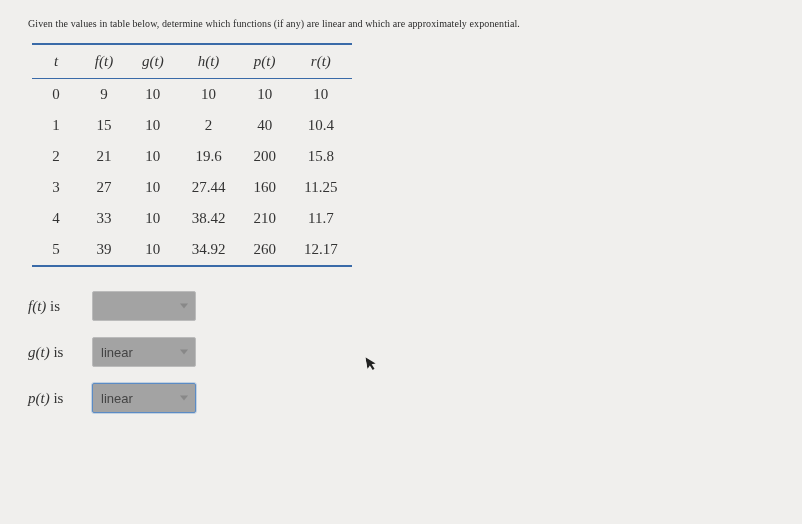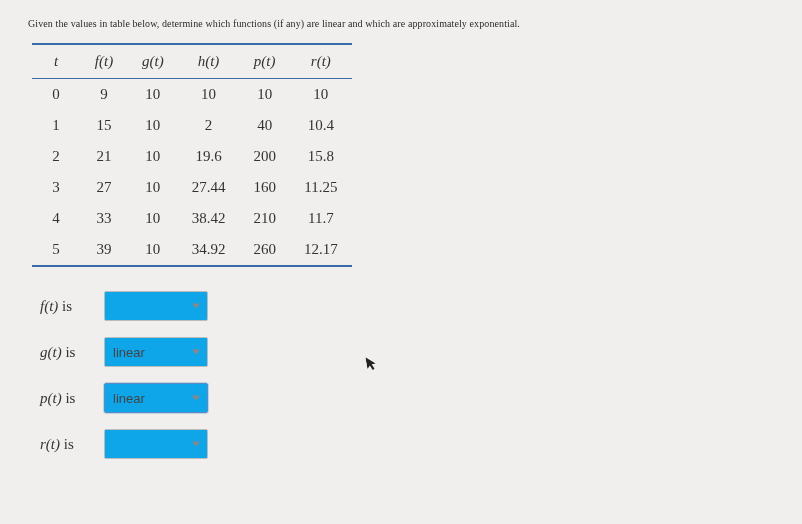--- a/index.html
+++ b/index.html
@@ -46,21 +46,21 @@
       padding-bottom: 8px;
     }
     .data-table tbody tr:last-child {
       border-bottom: 2px solid #3a6aa8;
     }
     .data-table tbody td {
       padding-top: 7px;
       padding-bottom: 7px;
     }
     .answers {
-      margin-left: 12px;
+      margin-left: 0px;
     }
     .answer-row {
       display: flex;
       align-items: center;
       margin-bottom: 16px;
     }
     .answer-label {
       font-style: italic;
       font-family: Georgia, serif;
       font-size: 15px;
@@ -72,21 +72,21 @@
       font-style: normal;
     }
     .select-wrap {
       position: relative;
       display: inline-block;
       margin-left: 8px;
     }
     select {
       appearance: none;
       -webkit-appearance: none;
-      background: #0ea5e9;
+      background: #a3a3a3;
       border: 1px solid #bbb;
       width: 104px;
       height: 30px;
       padding: 4px 22px 4px 8px;
       font-size: 13px;
       font-family: Arial, sans-serif;
       color: #444;
       border-radius: 2px;
     }
     select.selected-focus {
@@ -196,25 +196,19 @@
     <span class="select-wrap">
       <select><option value=""></option><option value="linear" selected="">linear</option><option value="exponential">exponential</option><option value="neither">neither</option></select>
     </span>
   </div>
   <div class="answer-row">
     <span class="answer-label"><span>p(t)</span> <span class="is-text">is</span></span>
     <span class="select-wrap">
       <select class="selected-focus"><option value=""></option><option value="linear" selected="">linear</option><option value="exponential">exponential</option><option value="neither">neither</option></select>
     </span>
   </div>
-  <div class="answer-row">
-    <span class="answer-label"><span>r(t)</span> <span class="is-text">is</span></span>
-    <span class="select-wrap">
-      <select><option value=""></option><option value="linear">linear</option><option value="exponential">exponential</option><option value="neither">neither</option></select>
-    </span>
-  </div>
 </div>
 
 <div class="cursor">
   <svg width="12" height="16" viewBox="0 0 12 16">
       <path d="M0 0 L0 12 L3 9 L5 14 L7 13 L5 8 L9 8 Z" fill="#222"></path>
     </svg>
 </div>
 
 </body></html>

